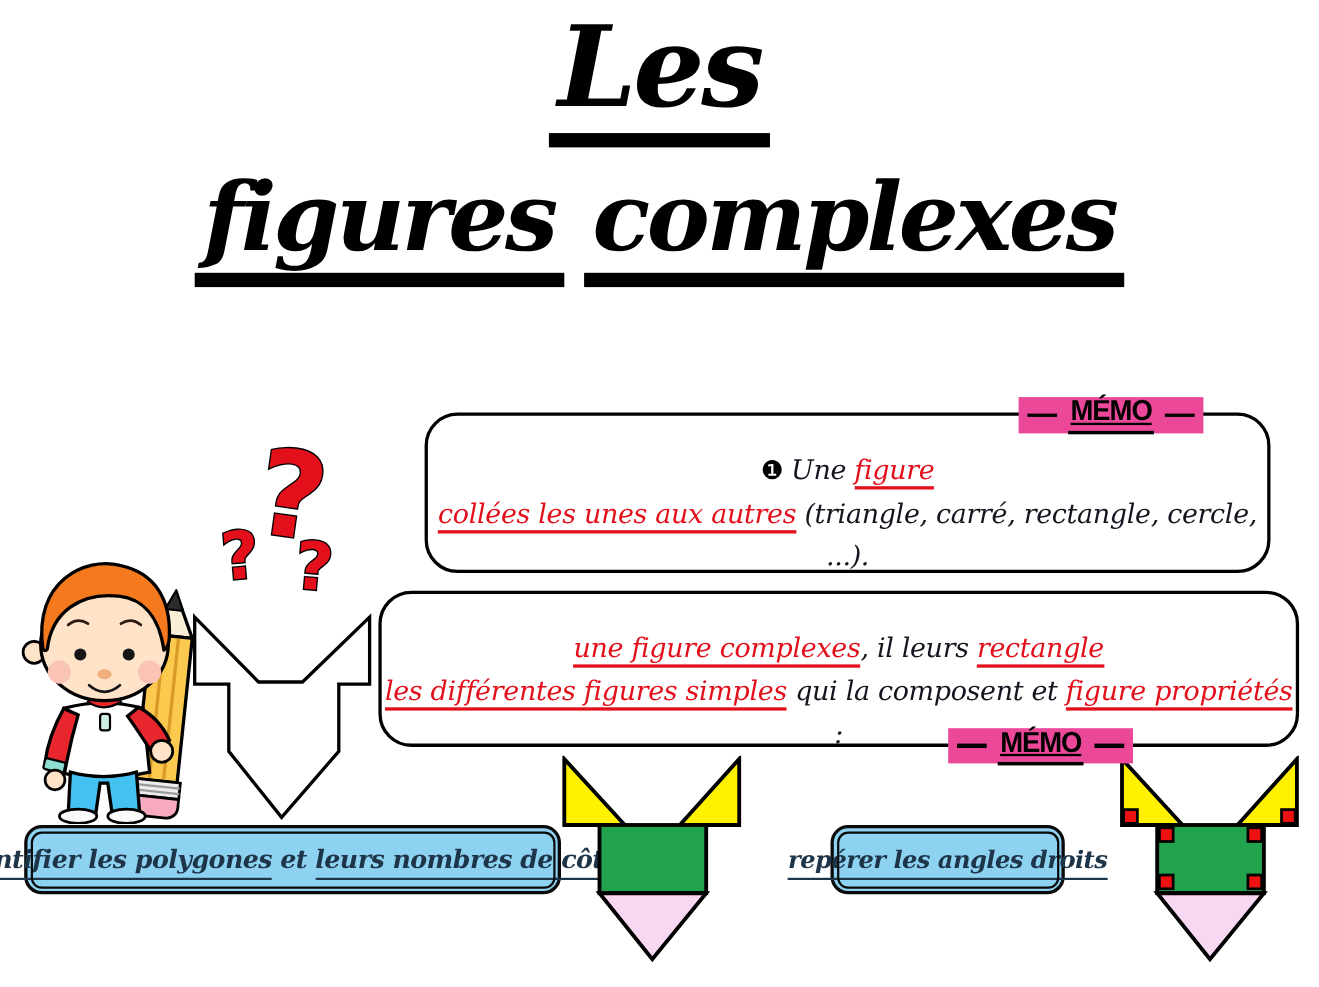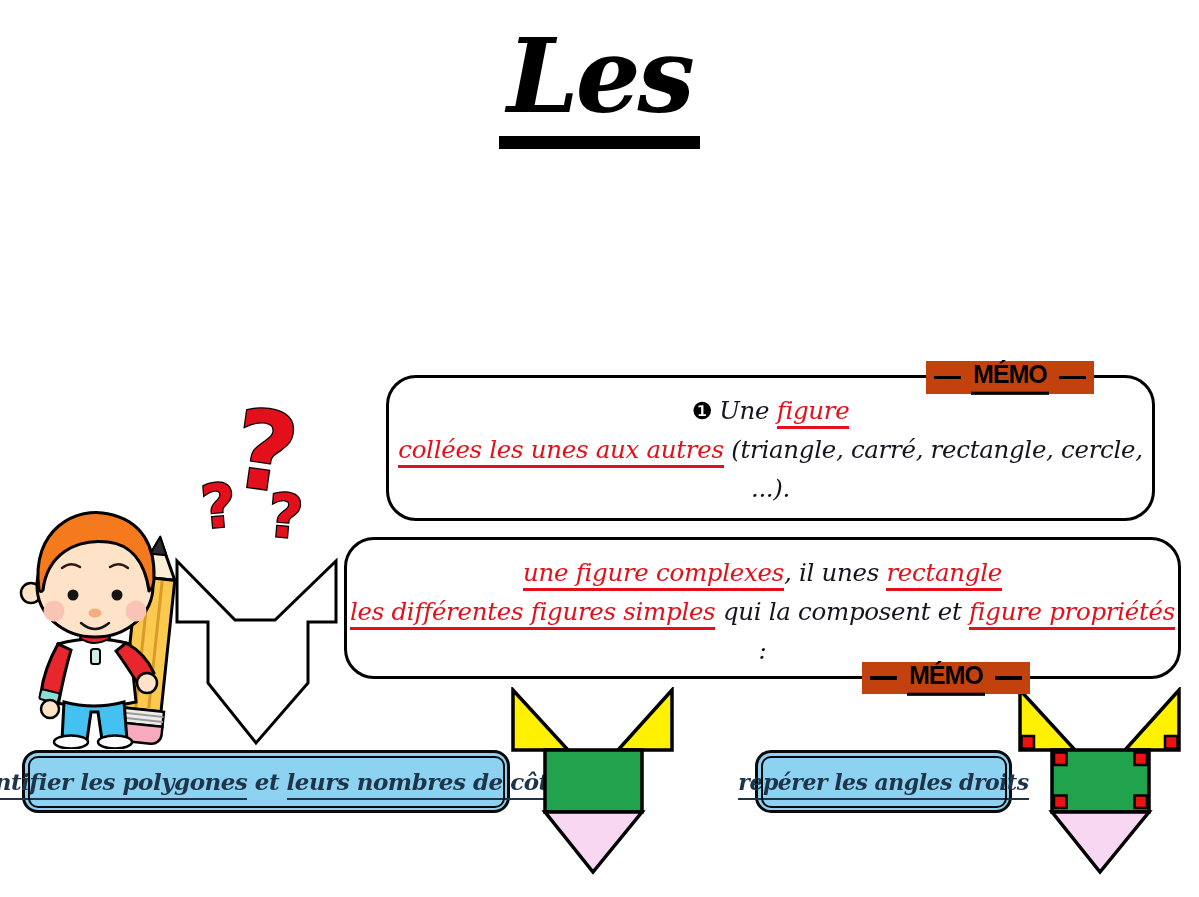--- a/index.html
+++ b/index.html
@@ -6,91 +6,94 @@
   html,body { background:#fff; }
   .canvas {
     position:relative; width:1199px; height:897px; background:#fff;
     overflow:hidden; font-family:"DejaVu Serif", serif;
   }
 
   
   .title-line { position:absolute; left:0; width:100%; text-align:center; color:#000; }
   .title-line1 { top:0px;   font:italic 700 102px/1.18 "DejaVu Serif", serif; letter-spacing:-3px; }
   .title-line2 { top:146px; font:italic 700 86px/1.18  "DejaVu Serif", serif; letter-spacing:-3px; }
-  .title-word { display:inline-block; border-bottom:13px solid #000; padding:0 8px 0 8px; margin:16px 9px; }
+  .title-word { display:inline-block; border-bottom:13px solid #000; padding:0 8px 0 8px; margin:1px 9px; }
 
   
   .qmark {
     position:absolute; font-family:"DejaVu Sans", sans-serif; font-weight:bold;
     color:var(--accent_red,#e3101b); -webkit-text-stroke:2.5px #000; paint-order:stroke fill;
     line-height:1;
   }
   .q-big   { left:234px; top:398px; font-size:108px; transform:rotate(8deg); }
   .q-s1    { left:201px; top:476px; font-size:60px; transform:rotate(-5deg); }
   .q-s2    { left:268px; top:486px; font-size:60px; transform:rotate(5deg); }
 
   
   .memo-box {
     position:absolute; background:#fff; border:3px solid #000; border-radius:30px;
   }
   .memo-box1 { left:386px; top:375px; width:769px; height:146px; }
   .memo-box2 { left:344px; top:537px; width:837px; height:142px; }
   .memo-label {
     position:absolute; display:flex; align-items:center; gap:10px;
-    background:#c2410c; padding:0 8px; z-index:2;
+    background:#ec4899; padding:0 8px; z-index:2;text-decoration:underline;
   }
   .memo-label .dash { width:27px; height:3.5px; background:#000; }
   .memo-label .memo-word {
     font:800 25px/1.1 "Liberation Sans", sans-serif; letter-spacing:-1px; color:#000;
     border-bottom:3.5px solid #000; padding:0 2px 2px 2px; transform:scaleY(1.05);
   }
   .memo-label-top    { top:-17px; right:58px; }
   .memo-label-bottom { bottom:-18px; right:148px; }
 
-  .memo-body { padding-top:13px; }
+  .memo-body { padding-top:29px; }
   .rich-line {
     text-align:center; white-space:nowrap;
     font:italic 24.5px/39px "DejaVu Serif", serif; letter-spacing:-0.3px;
   }
   .seg { white-space:pre-wrap; }
   .seg-k { color:var(--text_dark,#15151f); }
   .seg-r { color:var(--accent_red,#e3101b); border-bottom:3.5px solid var(--accent_red,#e3101b); padding-bottom:1px; }
   .seg-bullet { color:#000; font-style:normal; font-family:"DejaVu Sans", sans-serif; font-size:0.95em; }
 
   
   .blue-box {
     position:absolute; height:63px; background:var(--label_blue,#8ed2f2);
     border:3.5px solid #0a0a0a; border-radius:16px;
     display:flex; align-items:center; justify-content:center;
   }
   .blue-box::before {
     content:""; position:absolute; inset:2.5px; border:2px solid #0a0a0a; border-radius:10px;
     pointer-events:none;
   }
   .blue-left  { left:22px;  top:750px; width:488px; }
-  .blue-right { left:755px; top:750px; width:257px; }
+  .blue-right { left:755px; top:750px; width:213px; }
   .blue-text  { white-space:nowrap; color:var(--label_text,#1d3449); }
   .blue-left  .blue-text { font:italic 700 23px/1 "DejaVu Serif", serif; letter-spacing:-0.5px; }
   .blue-right .blue-text { font:italic 700 22px/1 "DejaVu Serif", serif; letter-spacing:-0.5px; }
   .bseg { padding-bottom:3px; }
   .bseg.u { border-bottom:2.5px solid var(--label_text,#1d3449); }
 
   
   .arrow-outline { position:absolute; left:174px; top:557px; width:165px; height:190px; }
   .fig-mid   { position:absolute; left:505px;  top:687px; width:175px; height:190px; }
   .fig-right { position:absolute; left:1012px; top:687px; width:175px; height:190px; }
   .boy-svg   { position:absolute; left:14px; top:494px; width:165px; height:255px; }
 </style>
 </head>
 <body>
 
 <div class="canvas">
 
   <div class="title-line title-line1">
     <span class="title-word">Les</span>
+  </div>
+  <div class="title-line title-line2">
+    <span class="title-word">figures</span><span class="title-word">complexes</span>
   </div>
 
   <span class="qmark q-big">?</span>
   <span class="qmark q-s1">?</span>
   <span class="qmark q-s2">?</span>
 
   <svg class="boy-svg" viewBox="0 0 165 255">
     <g transform="rotate(6 135 150)">
       <polygon points="116,84 135,44 154,84" fill="#fbeed6" stroke="#000" stroke-width="3" stroke-linejoin="round"></polygon>
       <polygon points="127,60 135,42 143,60" fill="#2b2b2b" stroke="#000" stroke-width="2" stroke-linejoin="round"></polygon>
@@ -144,21 +147,21 @@
       </div>
   </div>
 
   <div class="memo-box memo-box2">
     <div class="memo-label memo-label-bottom">
       <span class="dash"></span>
       <span class="memo-word">MÉMO</span>
       <span class="dash"></span>
     </div>
     <div class="memo-body">
-        <div class="rich-line"><span class="seg seg-r">une figure complexes</span><span class="seg seg-k">, il unes </span><span class="seg seg-r">rectangle</span></div>
+        <div class="rich-line"><span class="seg seg-r">une figure complexes</span><span class="seg seg-k">, il leurs </span><span class="seg seg-r">rectangle</span></div>
         <div class="rich-line"><span class="seg seg-r">les différentes figures simples</span><span class="seg seg-k"> qui la composent et </span><span class="seg seg-r">figure propriétés</span><span class="seg seg-k"> :</span></div>
       </div>
   </div>
 
   <div class="blue-box blue-left">
     <div class="blue-text"><span class="bseg u">identifier les polygones</span><span class="bseg"> et </span><span class="bseg u">leurs nombres de côtés</span></div>
   </div>
 
   <div class="blue-box blue-right">
     <div class="blue-text"><span class="bseg u">repérer les angles droits</span></div>

